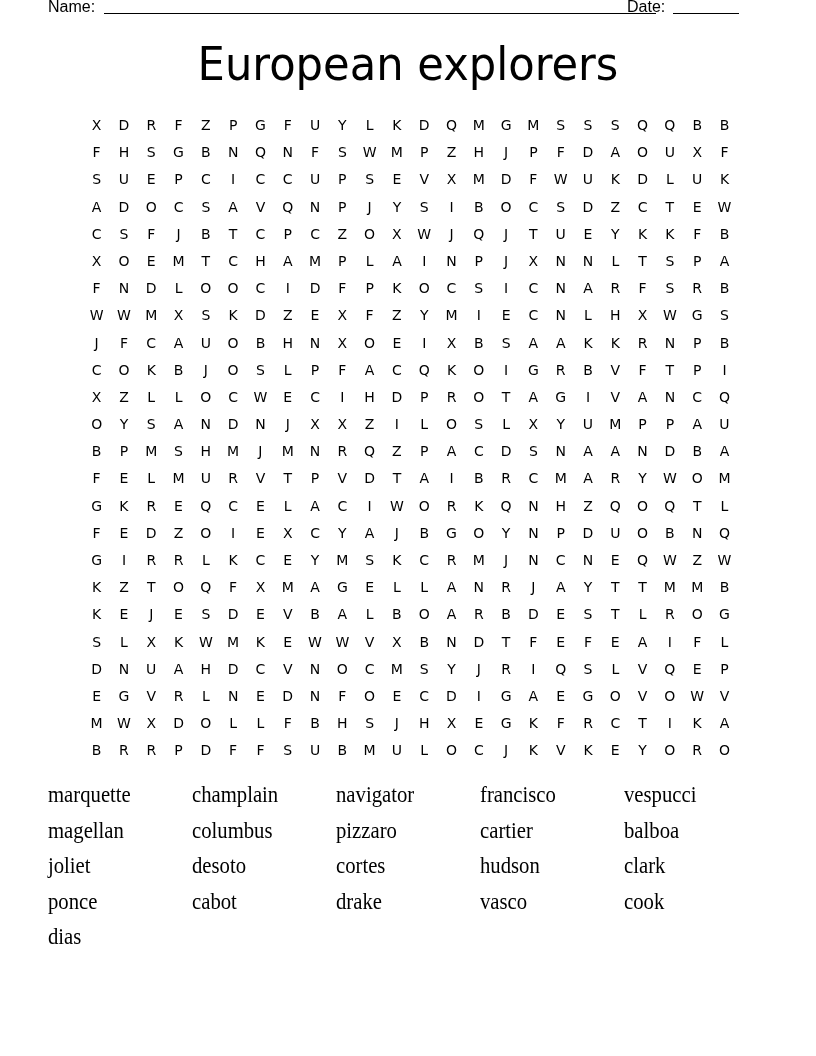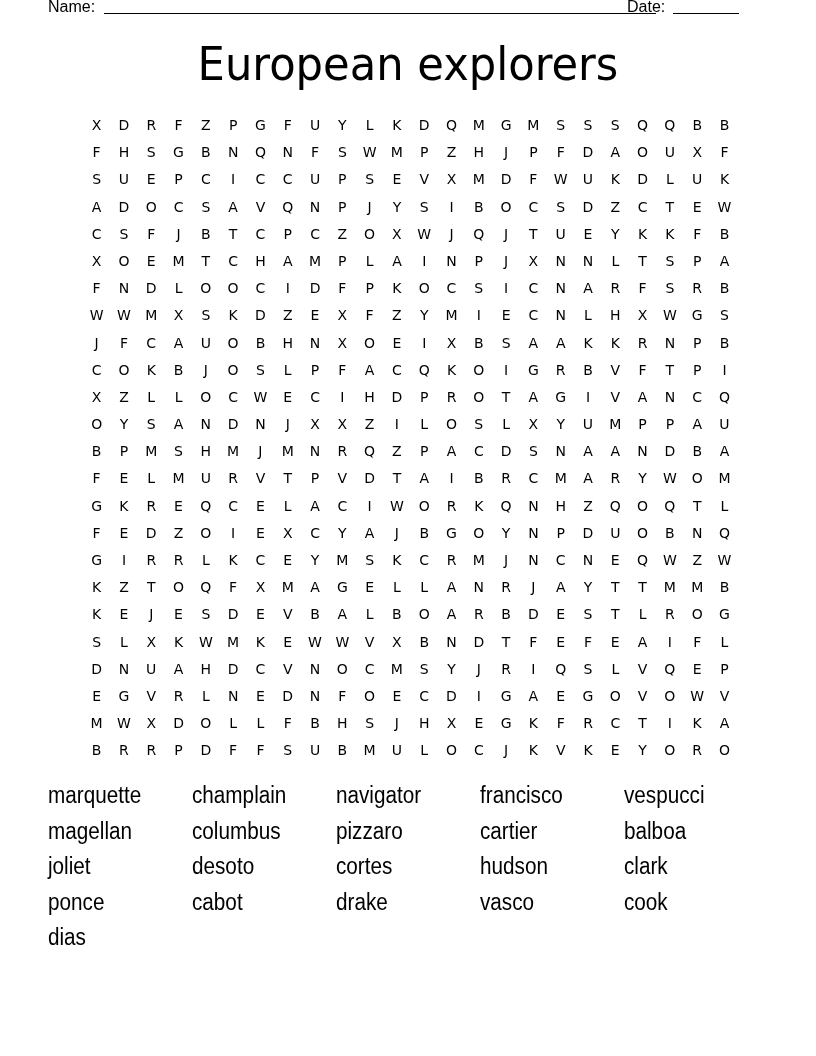--- a/index.html
+++ b/index.html
@@ -20,21 +20,21 @@
   }
   .grid {
     position: absolute; top: 114px; left: 83px;
     display: grid; grid-template-columns: repeat(24, 27.3px); grid-auto-rows: 27.2px;
     font-family: "DejaVu Sans", sans-serif; font-size: 14px;
   }
   .cell { text-align: center; line-height: 22px; letter-spacing: 0; }
   .words {
     position: absolute; top: 779px; left: 48px;
     display: grid; grid-template-columns: repeat(5, 144px); grid-auto-rows: 35.6px;
-    font-family: Liberation Sans, sans-serif; font-size: 23px;
+    font-family: Liberation Serif, serif; font-size: 23px;
   }
   .word { line-height: 32px; transform: scaleX(0.9); transform-origin: left; white-space: nowrap; }
 </style>
 </head>
 <body>
 
 <div class="header-line">
   <span class="name-label">Name:</span>
   <span class="name-blank"></span>
   <span class="date-label">Date:</span>

